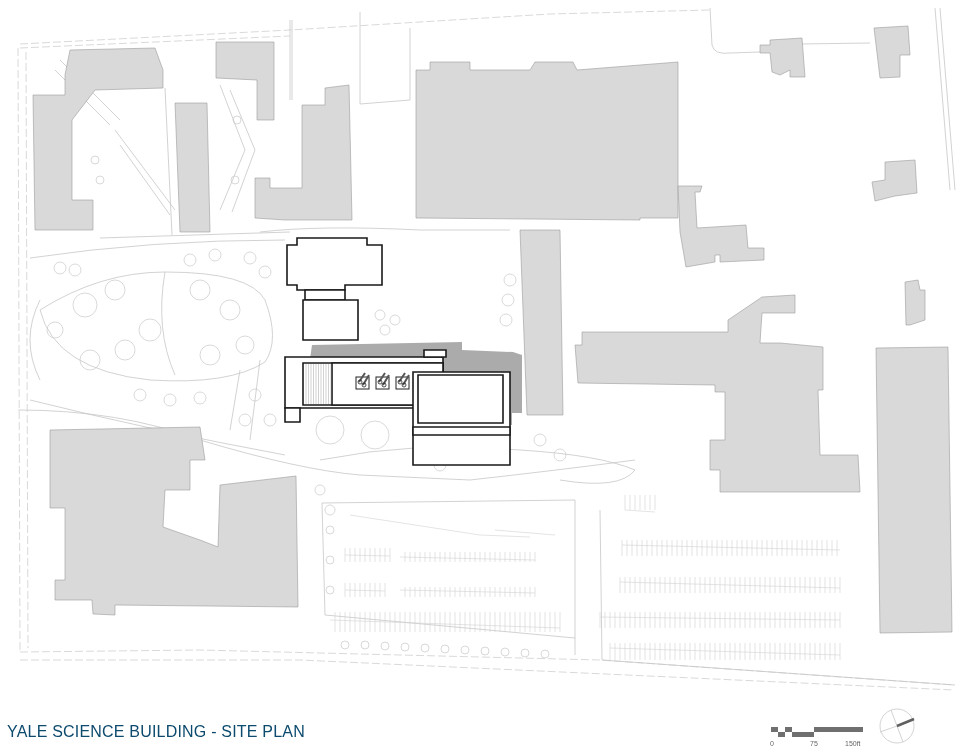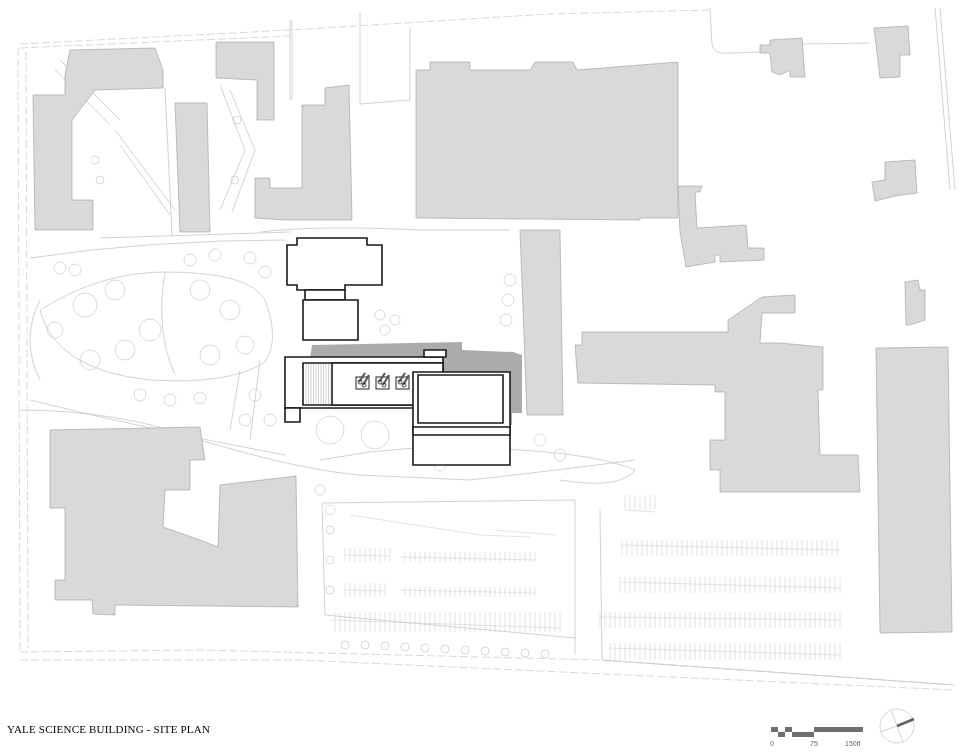--- a/index.html
+++ b/index.html
@@ -1,18 +1,18 @@
 <!DOCTYPE html>
 <html><head>
 <meta charset="utf-8">
 <style>
   html, body { margin:0; padding:0; background:#ffffff; }
   body { width:960px; height:752px; position:relative; overflow:hidden; font-family:"Liberation Sans", sans-serif; }
   #plan { position:absolute; left:0; top:0; width:960px; height:752px; }
-  .title { position:absolute; left:7px; top:723px; font-size:11px; color:#000000; letter-spacing:0.2px; font-family:Liberation Serif, serif; }
+  .title { position:absolute; left:7px; top:723px; font-size:16px; color:#0c4a6e; letter-spacing:0.2px; font-family:Liberation Sans, sans-serif; }
   .scale-label { position:absolute; top:740px; font-size:7px; color:#666; font-family:"Liberation Sans", sans-serif; }
   .bldg { fill:#d9d9d9; stroke:#9a9a9a; stroke-width:0.6; }
   .new  { fill:#ffffff; stroke:#1a1a1a; stroke-width:1.6; }
   .shadow { fill:#8f8f8f; opacity:0.75; }
   .path { fill:none; stroke:#c6c6c6; stroke-width:0.8; }
   .dash { fill:none; stroke:#cfcfcf; stroke-width:0.8; stroke-dasharray:8 3; }
   .tree { fill:none; stroke:#c9c9c9; stroke-width:0.7; }
   .park { fill:none; stroke:#d2d2d2; stroke-width:0.6; }
 </style>
 </head>

